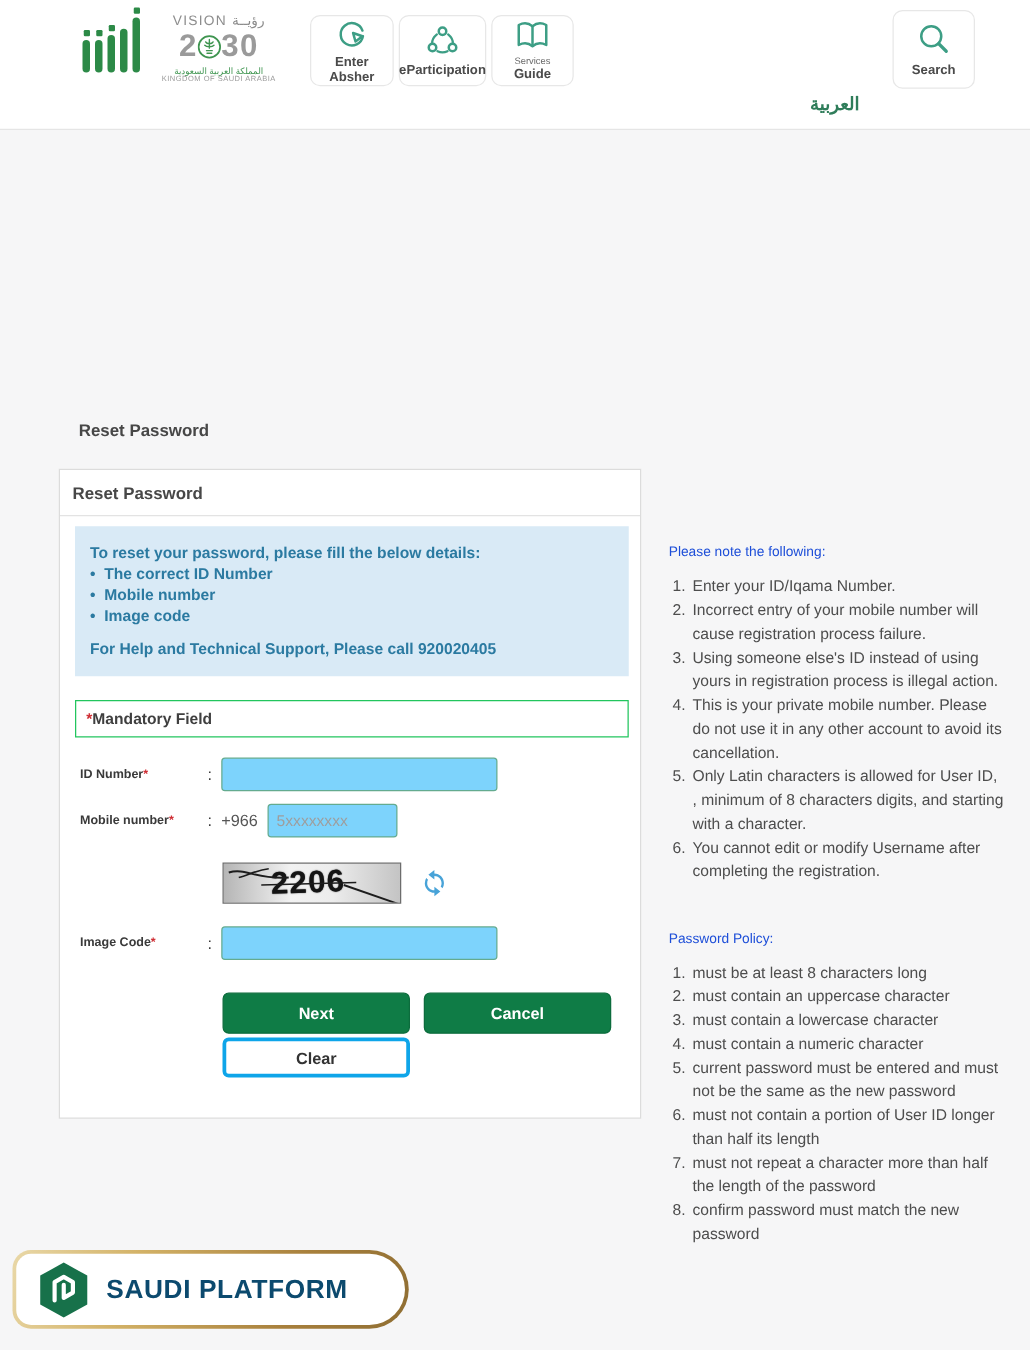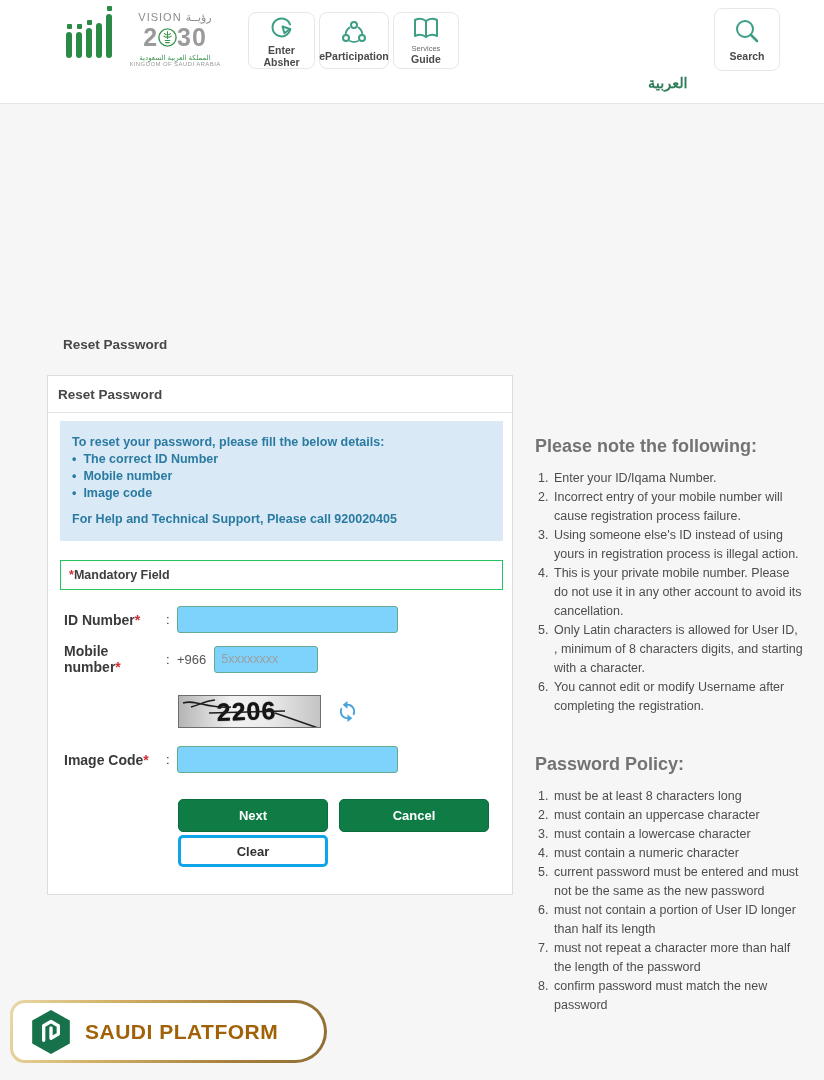--- a/index.html
+++ b/index.html
@@ -52,21 +52,21 @@
   }
   .info-box .bullets { margin-top: 0; }
   .info-box .bullet { display: flex; gap: 7px; }
   .info-box .help { margin-top: 9px; }
   .mandatory-bar {
     margin: 19px 9px 0 12px; border: 1px solid #22c55e; padding: 7px 8px;
     font-size: 12.5px; font-weight: bold; color: #3f3f3f;
   }
   .req { color: #cf2e34; font-weight: bold; }
   .form-row { display: flex; align-items: center; margin-left: 16px; }
-  .form-row .flabel { width: 102px; font-size: 14px; font-weight: bold; color: #3a3a3a; }
+  .form-row .flabel { width: 102px; font-size: 10px; font-weight: bold; color: #3a3a3a; }
   .form-row .colon { width: 11px; font-size: 13px; color: #3a3a3a; text-align: left; }
   .row-id { margin-top: 16px; }
   .row-mobile { margin-top: 10px; }
   .row-code { margin-top: 18px; }
   .txt-input {
     height: 27px; border: 1px solid #64ab8f; border-radius: 3px; outline: none;
     font-family: "Liberation Sans", sans-serif; font-size: 12.5px; padding: 0 6px; color: #333;
     background: #7dd3fc;
   }
   .txt-input::placeholder { color: #9e9e9e; }
@@ -89,35 +89,35 @@
   .btn-row { margin-left: 130px; margin-top: 26px; display: flex; gap: 11px; }
   .btn {
     width: 150px; height: 33px; border-radius: 5px; font-family: "Liberation Sans", sans-serif;
     font-size: 13px; font-weight: bold; cursor: pointer; display: flex; align-items: center; justify-content: center;
   }
   .btn-green { background: #0f7c46; color: #ffffff; border: 1px solid #0c6c3d; }
   .btn-clear { background: #ffffff; color: #333333; border: 3px solid #0ea5e9; height: 32px; }
   .clear-row { margin-left: 130px; margin-top: 3px; }
   
   .right-col { position: absolute; left: 535px; top: 436px; width: 268px; }
-  .rc-heading { font-size: 18px; font-weight: bold; color: #737373; margin-bottom: 12px; }
+  .rc-heading { font-size: 11px; font-weight: normal; color: #1d4ed8; margin-bottom: 12px; }
   .rc-list { margin: 0 0 0 0; padding-left: 17px; font-size: 12.5px; color: #4d4d4d; line-height: 19px; }
   .rc-list li { padding-left: 2px; }
   .policy-heading { margin-top: 38px; }
   
   .badge {
     position: absolute; left: 10px; top: 1000px; width: 317px; height: 63px;
     border-radius: 16px 34px 34px 16px; padding: 3px;
     background: linear-gradient(110deg, #e9d8a8 0%, #d3b267 30%, #a8803c 70%, #8f6e33 100%);
   }
   .badge-inner {
     width: 100%; height: 100%; background: #ffffff; border-radius: 13px 31px 31px 13px;
     display: flex; align-items: center; padding-left: 17px; gap: 13px;
   }
-  .badge-text { font-size: 21px; font-weight: bold; color: #a16207; letter-spacing: .5px; text-align: center; }
+  .badge-text { font-size: 21px; font-weight: bold; color: #0c4a6e; letter-spacing: .5px; text-align: center; }
 </style>
 </head>
 <body>
 
 <div class="header">
 
   <div class="absher-logo">
     <span class="a-col">
         <span class="a-dot"></span>
         <span class="a-bar" style="height:26px"></span>

